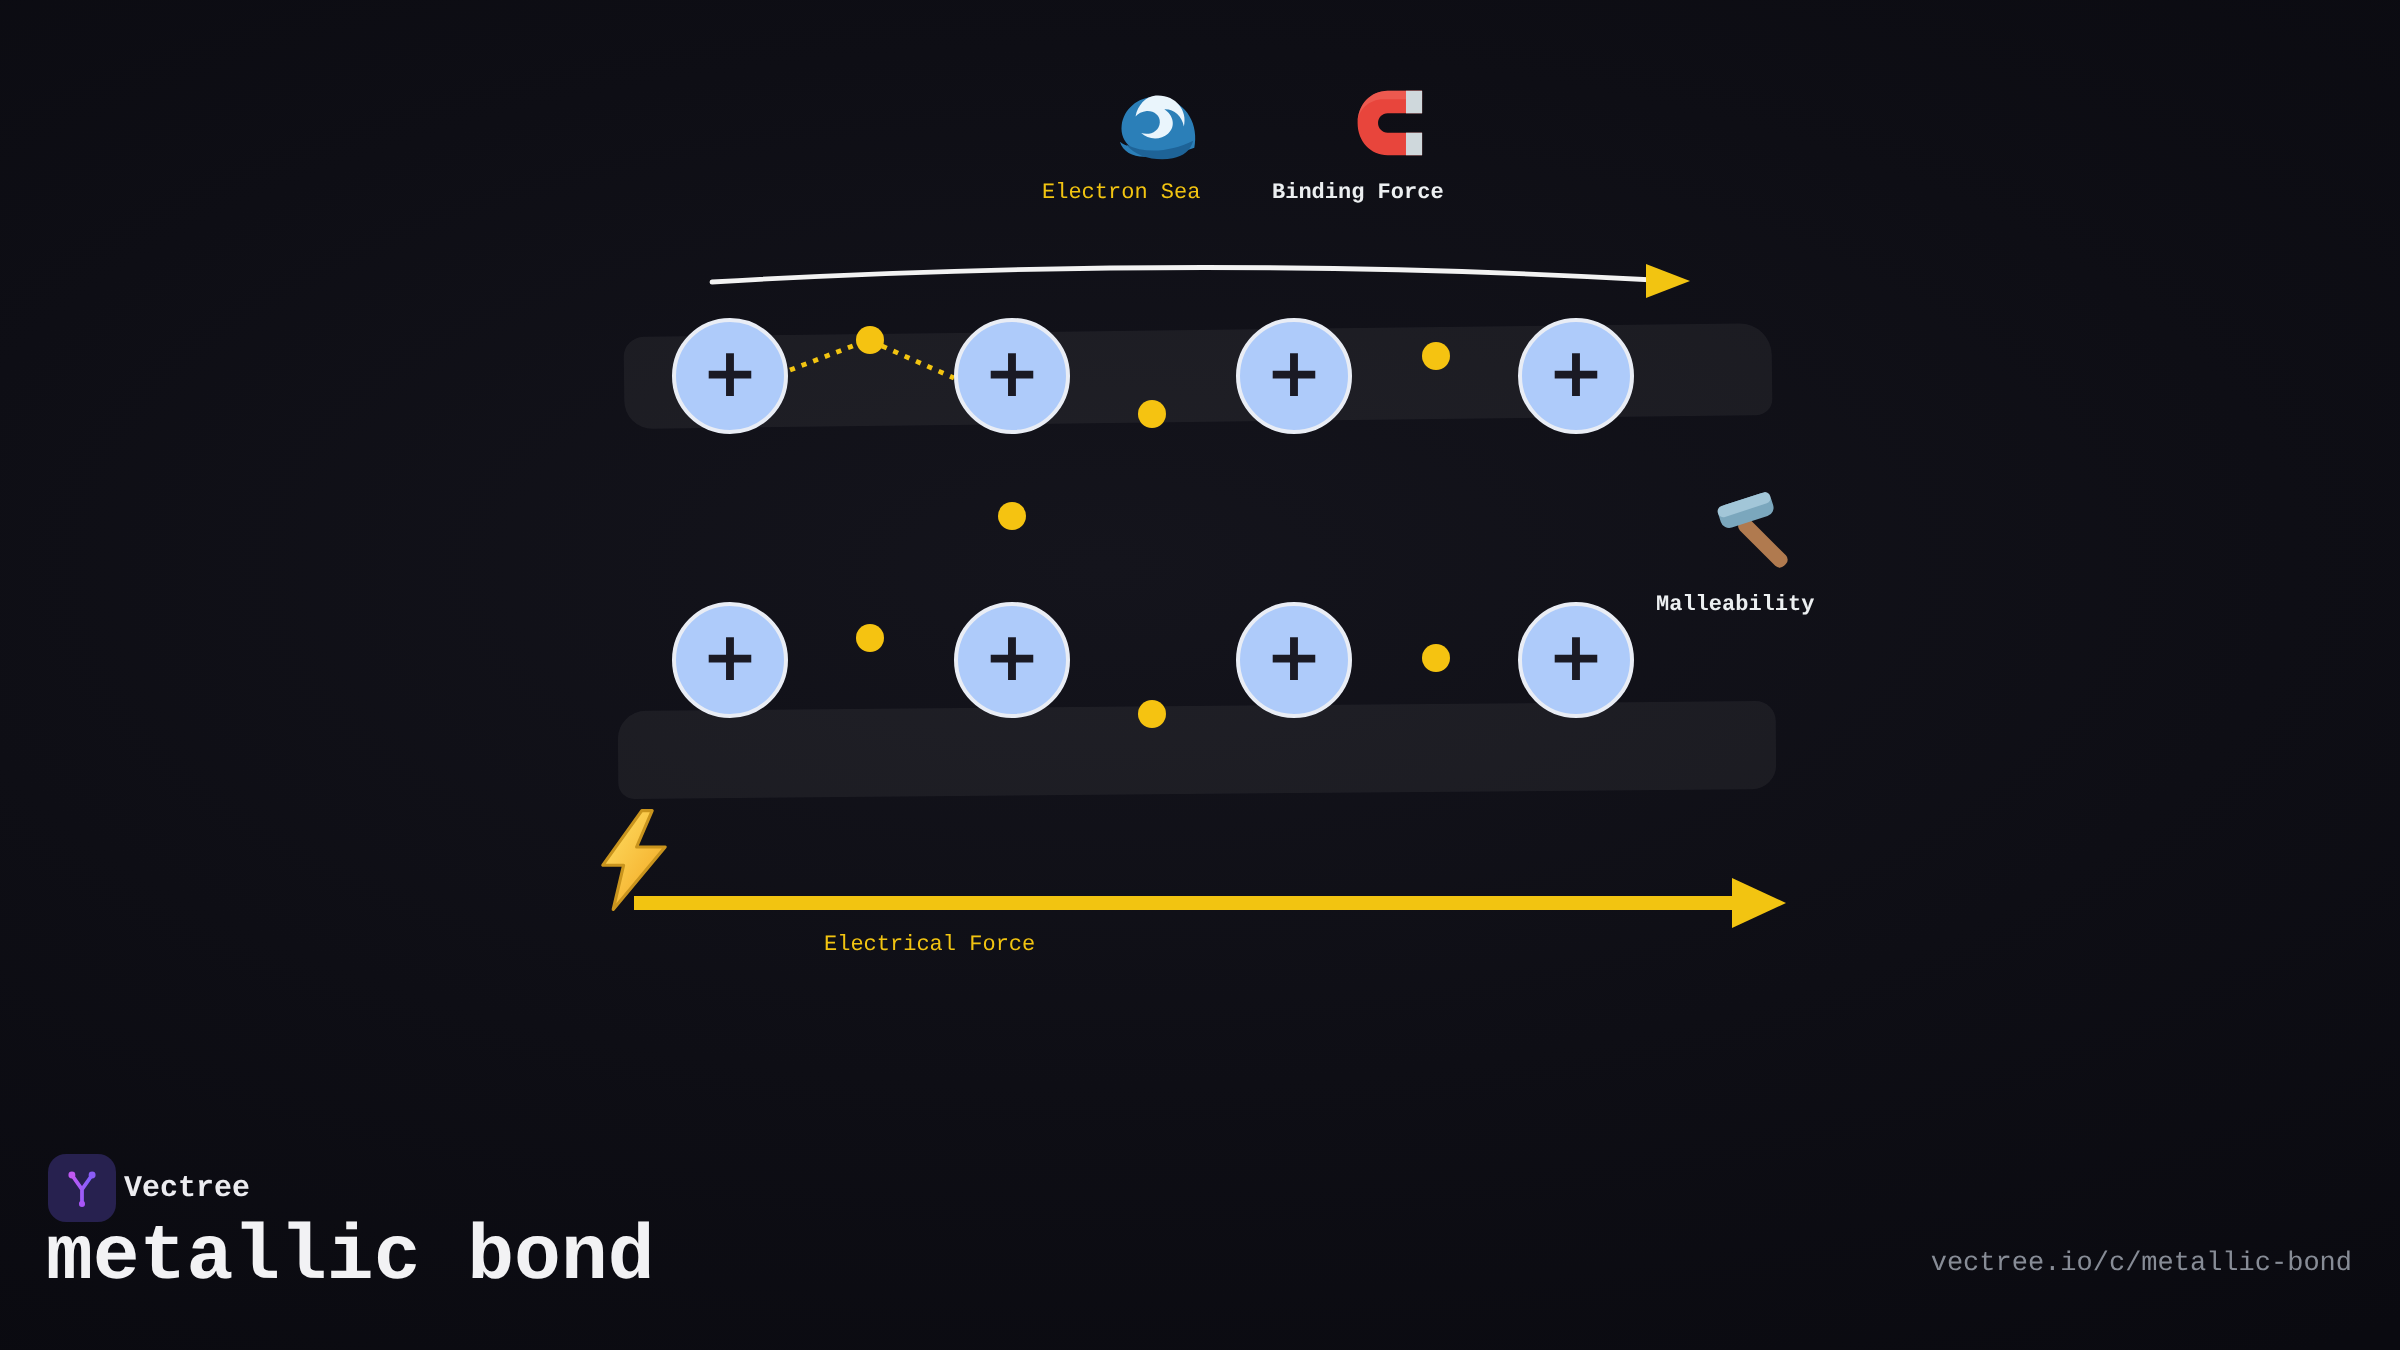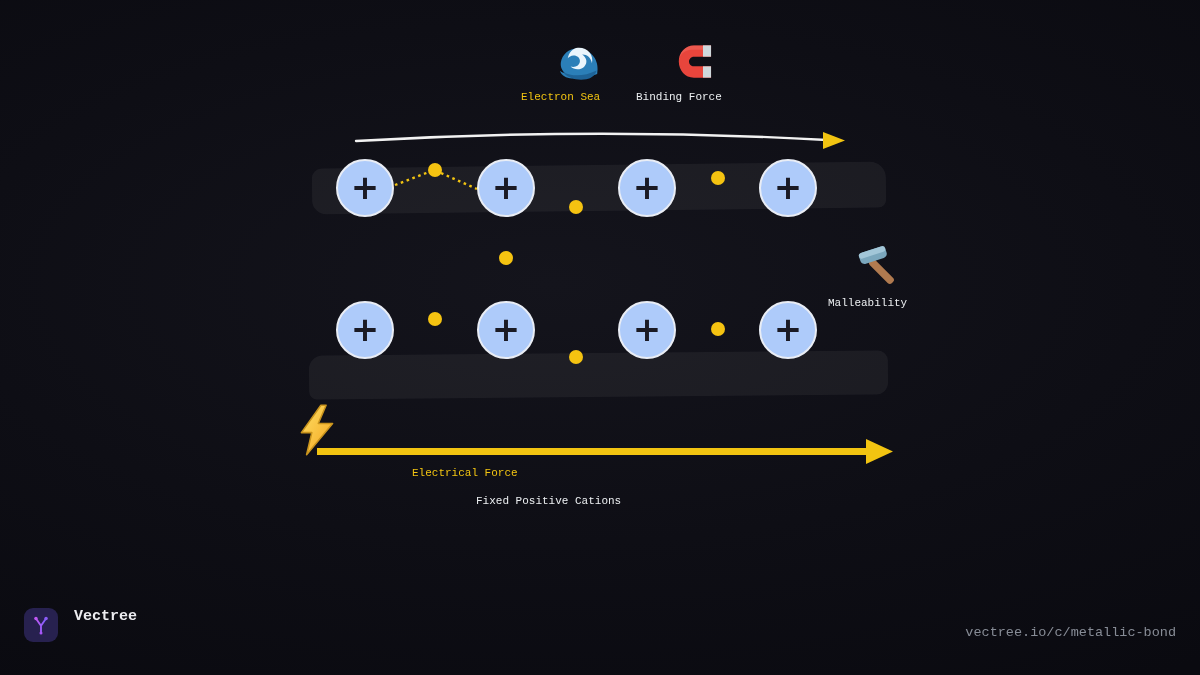--- a/index.html
+++ b/index.html
@@ -22,23 +22,23 @@
   }
   .cation span{
     font-family:"DejaVu Sans",sans-serif;font-weight:bold;font-size:34px;
     color:#1a1a24;line-height:1;margin-top:-2px;
   }
   .electron{
     position:absolute;width:14px;height:14px;border-radius:50%;background:#f5c311;
   }
   .lbl{position:absolute;font-size:11px;white-space:pre;}
   .yellow{color:#f2c411;}
-  .white{color:#eceff1;}
+  .white{color:#eceff1;font-weight:bold;}
   .icon{position:absolute;}
-  .footer-brand-row{position:absolute;left:24px;top:608px;display:flex;align-items:flex-start;gap:16px;}
+  .footer-brand-row{position:absolute;left:24px;top:577px;display:flex;align-items:center;gap:4px;}
   .logo-box{
     width:34px;height:34px;border-radius:9px;background:#27214f;
     display:flex;align-items:center;justify-content:center;
   }
   .brand-name{font-size:15px;font-weight:bold;color:#ececf0;}
   .page-title{
     position:absolute;left:23px;top:608px;font-size:39px;font-weight:bold;
     color:#f2f2f4;letter-spacing:0;line-height:1.1;
   }
   .page-url{position:absolute;right:24px;top:625px;font-size:13.5px;color:#878c96;text-align:center;}
@@ -129,34 +129,34 @@
   <svg class="icon" style="left:296px;top:404px" width="42" height="52" viewBox="0 0 32 40">
     <defs>
       <linearGradient id="boltg" x1="0" y1="0" x2="1" y2="1">
         <stop offset="0" stop-color="#ffe066"></stop>
           <stop offset="1" stop-color="#f2a41d"></stop>
       </linearGradient>
     </defs>
     <polygon points="19,1 4,22 12,22 8,39 28,15 17,15 23,1" fill="url(#boltg)" stroke="#c9941d" stroke-width="1.2" stroke-linejoin="round"></polygon>
   </svg>
   <div class="lbl yellow" style="left:412px;top:467px">Electrical Force</div>
-  <div class="lbl white" style="left:476px;top:495px">Fixed Positive Cations</div>
 
   <div class="footer-brand-row">
     <div class="logo-box">
       <svg width="26" height="26" viewBox="0 0 36 36">
         <defs>
           <linearGradient id="vg" x1="0" y1="0" x2="1" y2="0">
             <stop offset="0" stop-color="#c058f3"></stop>
               <stop offset="1" stop-color="#7b61ff"></stop>
           </linearGradient>
         </defs>
         <path d="M18 29V19 M18 19L11 9 M18 19L25 9" stroke="url(#vg)" stroke-width="2.6" fill="none" stroke-linecap="round"></path>
         <circle cx="11" cy="9" r="2.4" fill="#c058f3"></circle>
         <circle cx="25" cy="9" r="2.4" fill="#8b5cf6"></circle>
         <circle cx="18" cy="29" r="2.1" fill="#a855f7"></circle>
       </svg>
     </div>
     <div class="brand-name">Vectree</div>
   </div>
+  <div class="page-title">metallic bond</div>
   <div class="page-url">vectree.io/c/metallic-bond</div>
 
 </div>
 
 </body></html>

